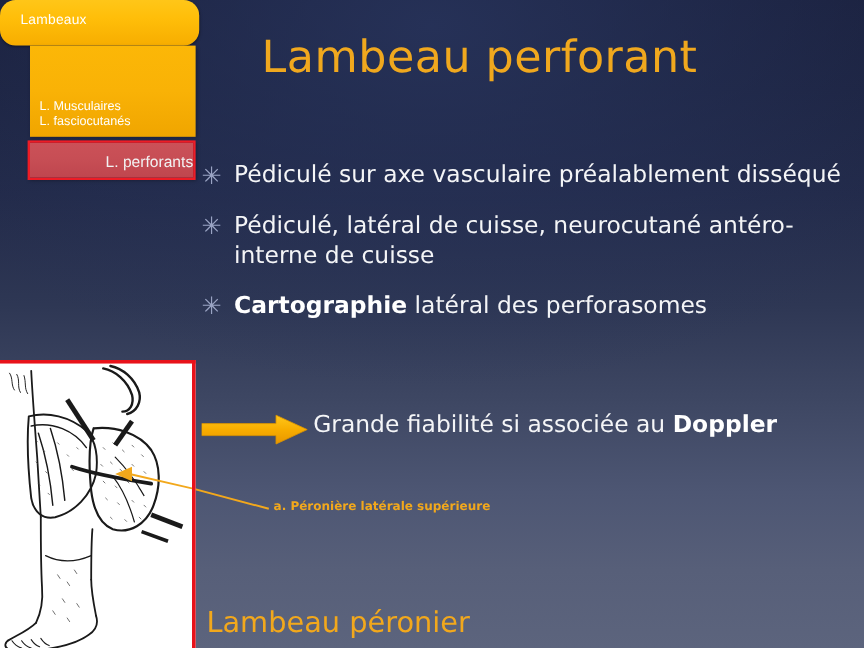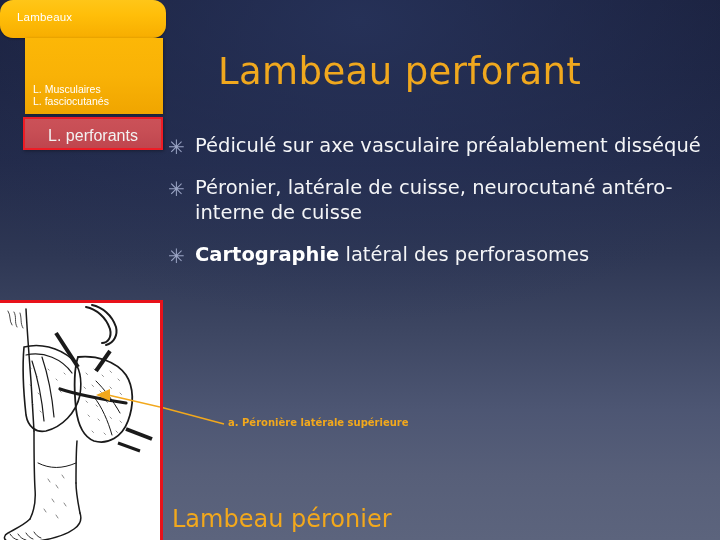--- a/index.html
+++ b/index.html
@@ -77,38 +77,37 @@
     height: 33px;
     box-sizing: border-box;
     border: 2px solid #ee1c25;
     background: linear-gradient(to bottom, #cb5158 0%, #c74e55 45%, #bf464e 100%);
     box-shadow: 1px 1px 3px rgba(0,0,0,0.35);
   }
   .nav-active .nav-active-label {
     position: absolute;
     left: 0; right: 0;
     top: 8px;
-    text-align: center;
-    font-size: 16px;
+    text-align: right;
+    font-size: 13px;
     color: #f2f2f2;
     white-space: nowrap;
   }
 
   
   .slide-title {
     position: absolute;
     left: 218px;
     top: 26px;
     font-family: "DejaVu Sans", sans-serif;
     font-size: 37px;
     font-weight: 400;
     letter-spacing: 0.4px;
     color: #f0a81e;
     white-space: nowrap;
-    margin-top: 24px;
   }
 
   
   .bullets {
     position: absolute;
     left: 168px;
     top: 134px;
     width: 545px;
   }
   .bullet-row {
@@ -230,31 +229,44 @@
     <div class="bullet-row">
       <span class="bullet-mark">✳</span>
       <span class="bullet-text">
         <span>Pédiculé sur axe vasculaire préalablement disséqué</span>
       </span>
     </div>
 
     <div class="bullet-row">
       <span class="bullet-mark">✳</span>
       <span class="bullet-text">
-        <span>Péronier, latérale de cuisse, neurocutané antéro-interne de cuisse</span>
+        <span>Pédiculé, latéral de cuisse, neurocutané antéro-interne de cuisse</span>
       </span>
     </div>
 
     <div class="bullet-row">
       <span class="bullet-mark">✳</span>
       <span class="bullet-text"><b>Cartographie</b><span> latéral des perforasomes</span></span>
     </div>
 
   </div>
 
+  <div class="callout">
+    <svg class="callout-arrow" width="90" height="26" viewBox="0 0 90 26">
+      <defs>
+        <linearGradient id="arrGrad" x1="0" y1="0" x2="0" y2="1">
+          <stop offset="0%" stop-color="#ffc71a"></stop>
+          <stop offset="50%" stop-color="#f8ad00"></stop>
+          <stop offset="100%" stop-color="#e89600"></stop>
+        </linearGradient>
+      </defs>
+      <path d="M0,8 L62,8 L62,1 L88,13 L62,25 L62,18 L0,18 Z" fill="url(#arrGrad)" stroke="#d99200" stroke-width="0.7"></path>
+    </svg>
+    <div class="callout-text"><span>Grande fiabilité si associée au </span><b>Doppler</b></div>
+  </div>
 
   <svg class="leader">
     <line x1="104" y1="392" x2="224" y2="424" stroke="#f2a81c" stroke-width="1.6"></line>
   </svg>
 
   <div class="figure">
     <svg width="160" height="244" viewBox="0 0 160 244">
       <rect x="0" y="0" width="160" height="244" fill="#ffffff"></rect>
       <g fill="none" stroke="#1a1a1a" stroke-width="1.5" stroke-linecap="round" stroke-linejoin="round">
 

